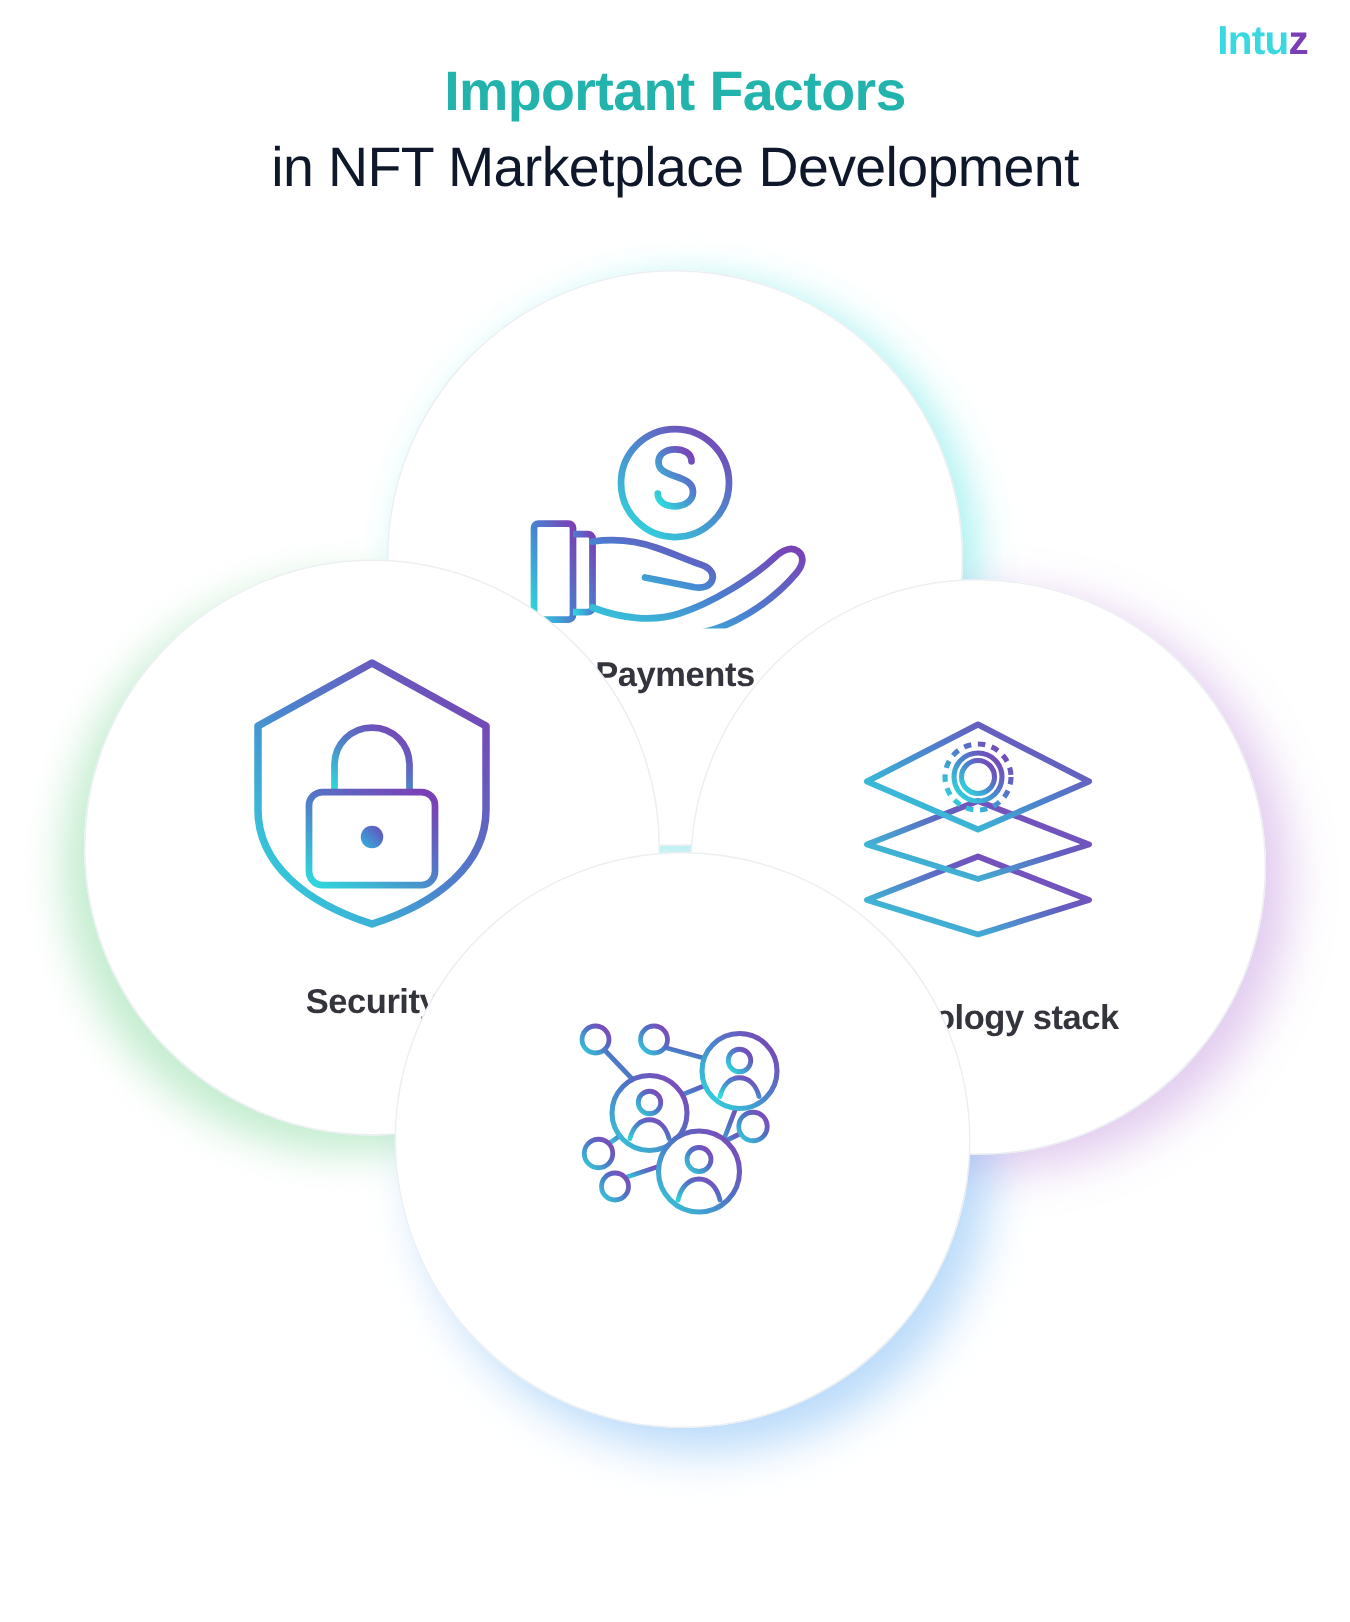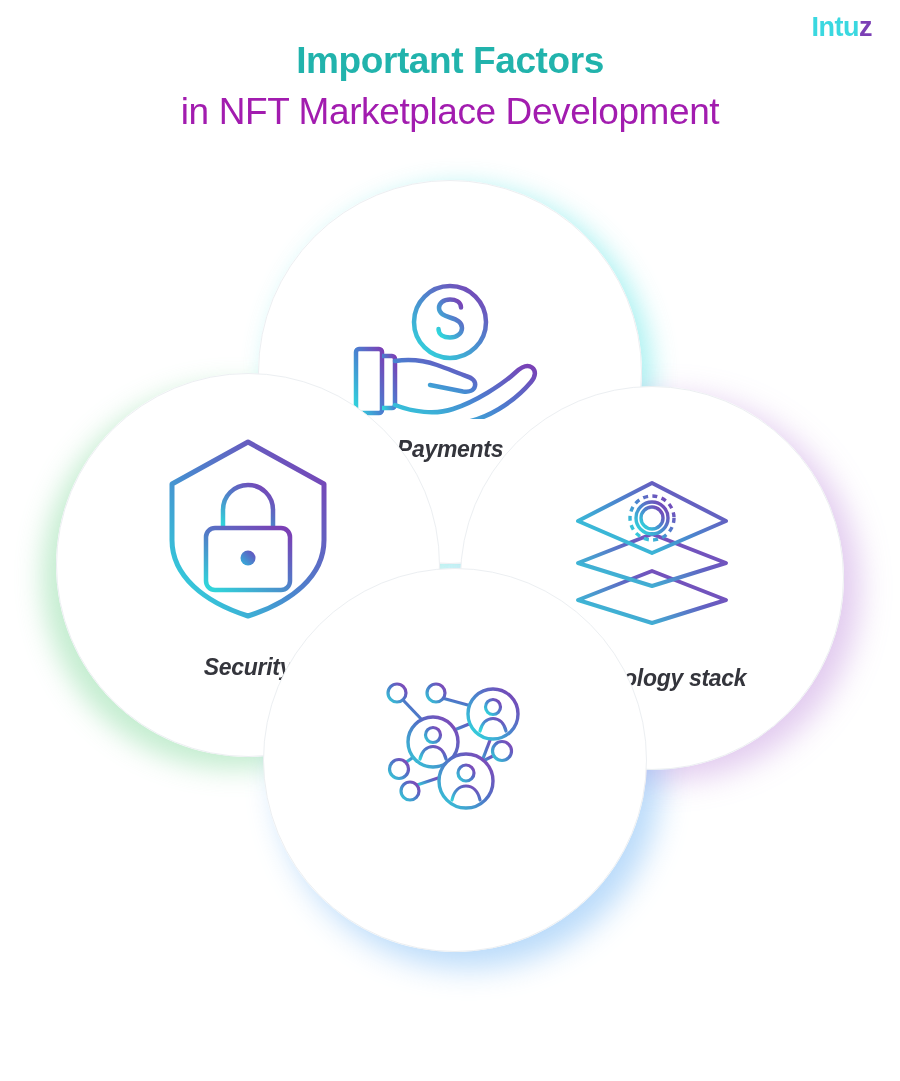--- a/index.html
+++ b/index.html
@@ -45,21 +45,21 @@
     font-size: 37px;
     font-weight: 700;
     color: #21b3ac;
     letter-spacing: -0.4px;
     line-height: 1.25;
     margin: 0;
   }
   .title-line2 {
     font-size: 37px;
     font-weight: 400;
-    color: #a21caf;
+    color: #0f172a;
     letter-spacing: -0.4px;
     line-height: 1.3;
     margin: 16px;
     margin-top: 4px;
   }
 
   
   .diagram {
     position: absolute;
     left: 0;
@@ -68,21 +68,20 @@
     height: 1081px;
   }
   .bubble {
     position: absolute;
     width: 384px;
     height: 384px;
     border-radius: 50%;
     background: #ffffff;
     border: 1px solid #eceff2;
     box-sizing: border-box;
-    font-style: italic;
   }
   .bubble-glow {
     position: absolute;
     width: 384px;
     height: 384px;
     border-radius: 50%;
     box-sizing: border-box;
   }
 
   

